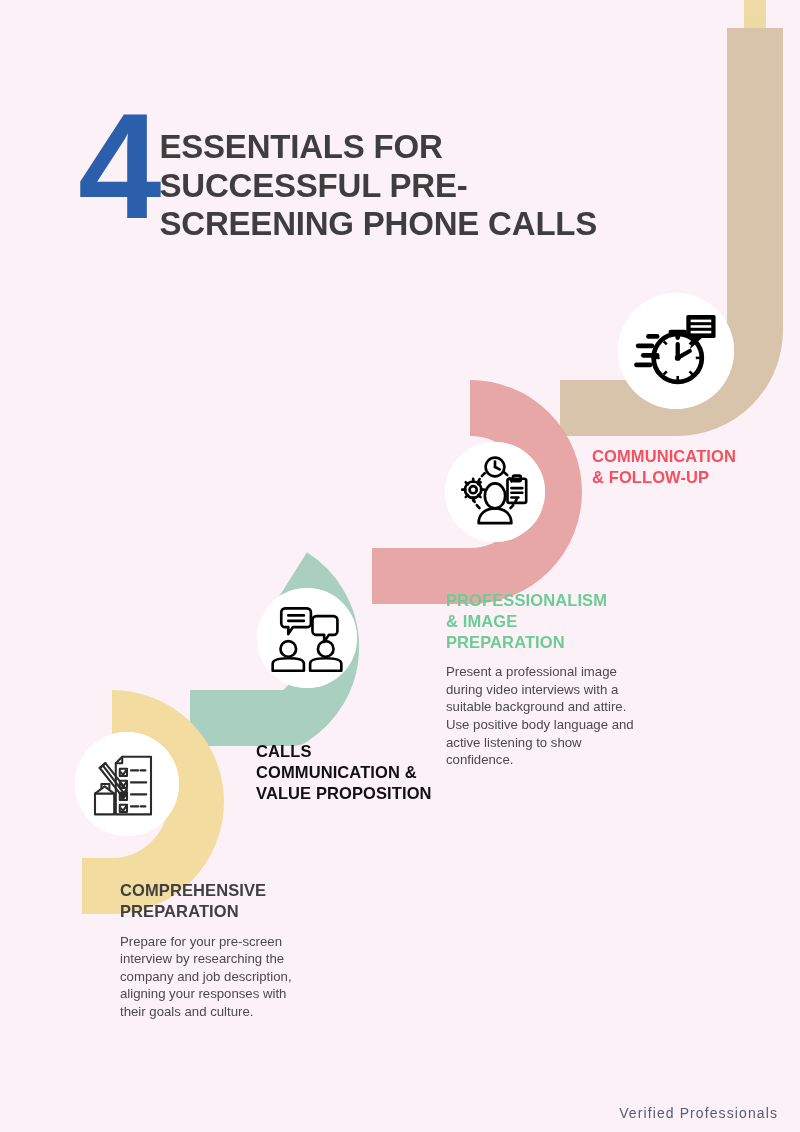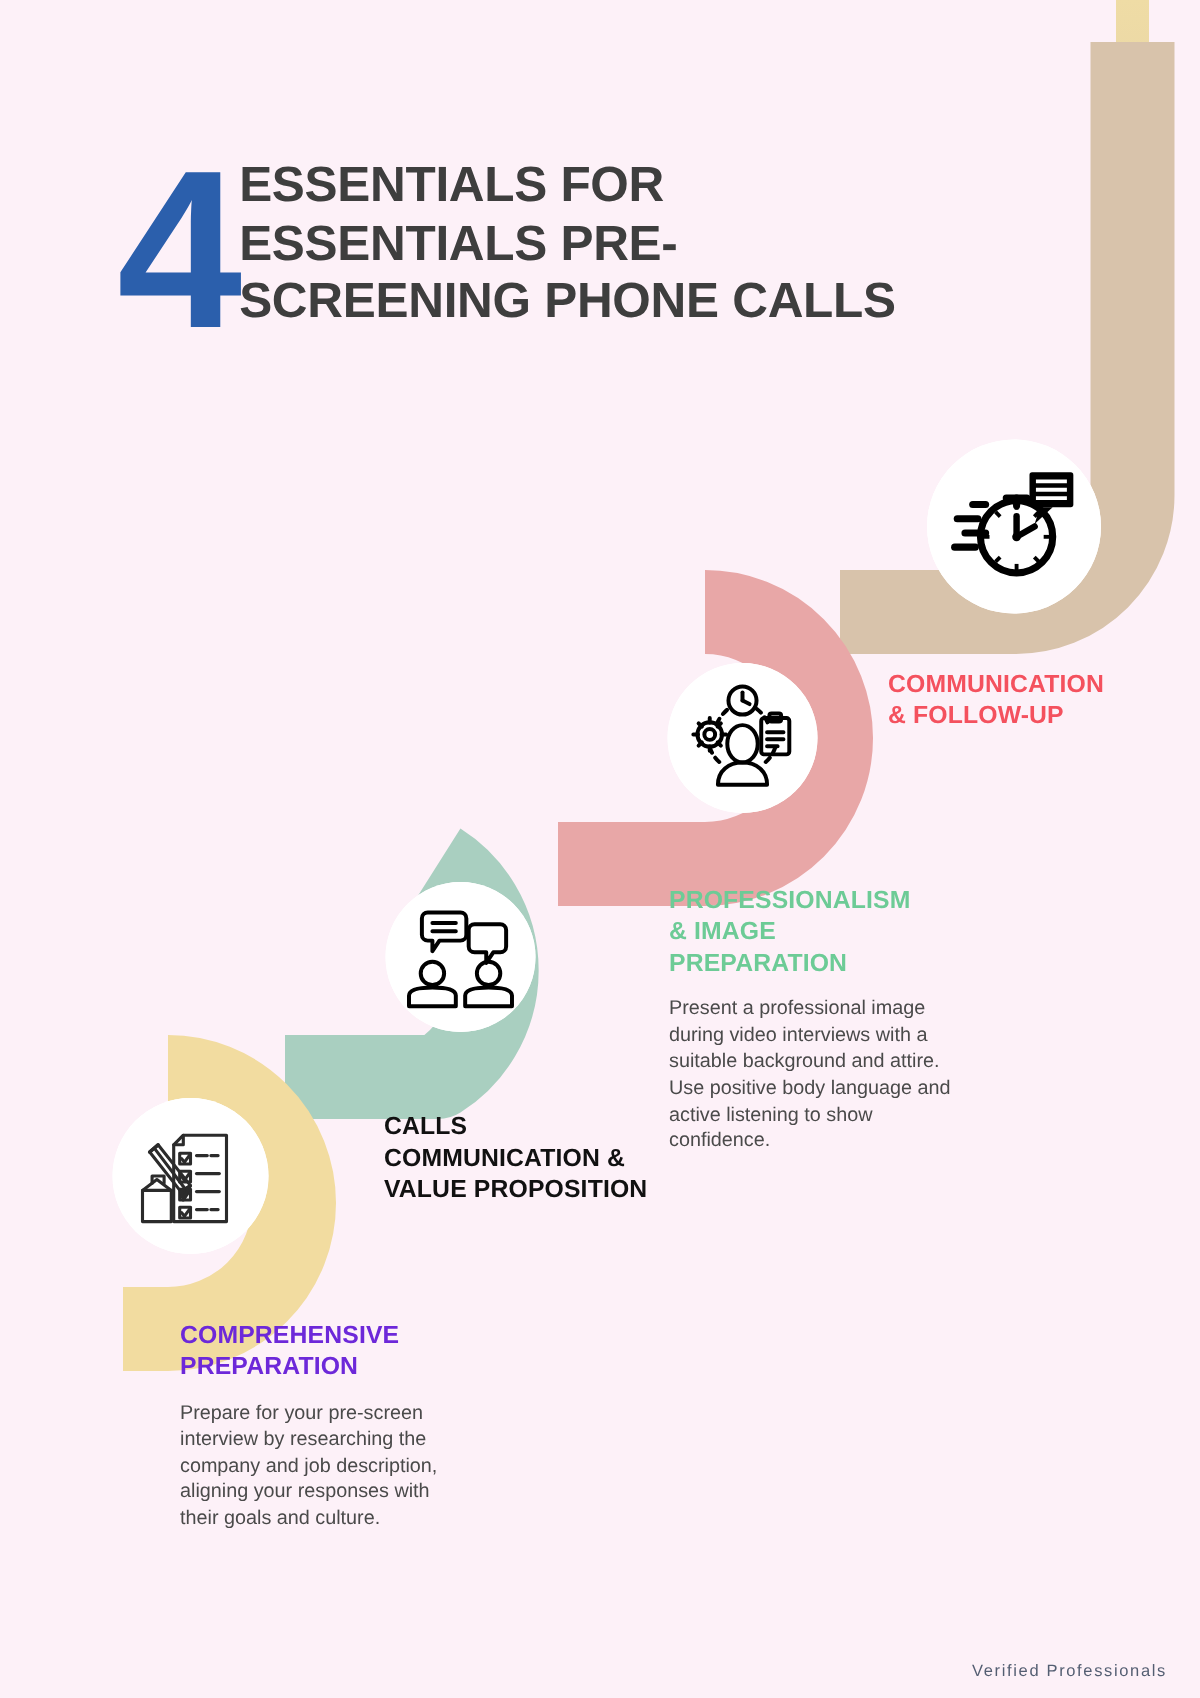--- a/index.html
+++ b/index.html
@@ -41,21 +41,21 @@
     letter-spacing: -6px;
     margin-top: 6px;
   }
   #header-title {
     font-size: 33px;
     line-height: 1.17;
     font-weight: 700;
     color: #3E3E3E;
     letter-spacing: -0.2px;
     margin-left: 4px;
-    margin-top: 8px;
+    margin-top: 32px;
   }
 
   
   .node-circle {
     position: absolute;
     border-radius: 50%;
     background: #ffffff;
     display: flex;
     align-items: center;
     justify-content: center;
@@ -86,21 +86,21 @@
     text-align: right;
   }
   #logo-word {
     font-size: 31px;
     font-weight: 700;
     color: #2B5FAC;
     letter-spacing: 0.5px;
     line-height: 1;
   }
   #logo-tag {
-    font-size: 11px;
+    font-size: 14px;
     color: #545E72;
     letter-spacing: 1.1px;
     margin-top: 3px;
     line-height: 1;
   }
 </style>
 </head>
 <body>
 
 <div id="poster">
@@ -163,21 +163,21 @@
     <circle cx="676" cy="351" r="58" fill="#ffffff"></circle>
     <circle cx="495" cy="492" r="50" fill="#ffffff"></circle>
     <circle cx="307" cy="638" r="50" fill="#ffffff"></circle>
     <circle cx="127" cy="784" r="52" fill="#ffffff"></circle>
   </svg>
 
   <div id="header">
     <div id="big-number">4</div>
     <div id="header-title">
       <div>ESSENTIALS FOR</div>
-      <div>ESSENTIALS PRE-</div>
+      <div>SUCCESSFUL PRE-</div>
       <div>SCREENING PHONE CALLS</div>
     </div>
   </div>
 
   <div class="node-circle" style="left:618px; top:293px; width:116px; height:116px;">
     <svg width="86" height="86" viewBox="0 0 100 100">
       <g fill="none" stroke="#000000" stroke-width="5.5" stroke-linecap="round">
 
         <line x1="6" y1="44" x2="22" y2="44"></line>
         <line x1="12" y1="55" x2="28" y2="55"></line>
@@ -315,21 +315,21 @@
 
   <div class="block" style="left:256px; top:741px; width:196px;">
     <div class="block-title" style="color:#111111;">
       <span>CALLS</span><br>
       <span>COMMUNICATION &amp;</span><br>
       <span>VALUE PROPOSITION</span>
     </div>
   </div>
 
   <div class="block" style="left:120px; top:880px; width:190px;">
-    <div class="block-title" style="color:#6d28d9;">
+    <div class="block-title" style="color:#404040;">
       <span>COMPREHENSIVE</span><br>
       <span>PREPARATION</span>
     </div>
     <p class="block-body">Prepare for your pre-screen interview by researching the company and job description, aligning your responses with their goals and culture.</p>
   </div>
 
   <div id="logo">
     <div id="logo-tag">Verified Professionals</div>
   </div>
 

